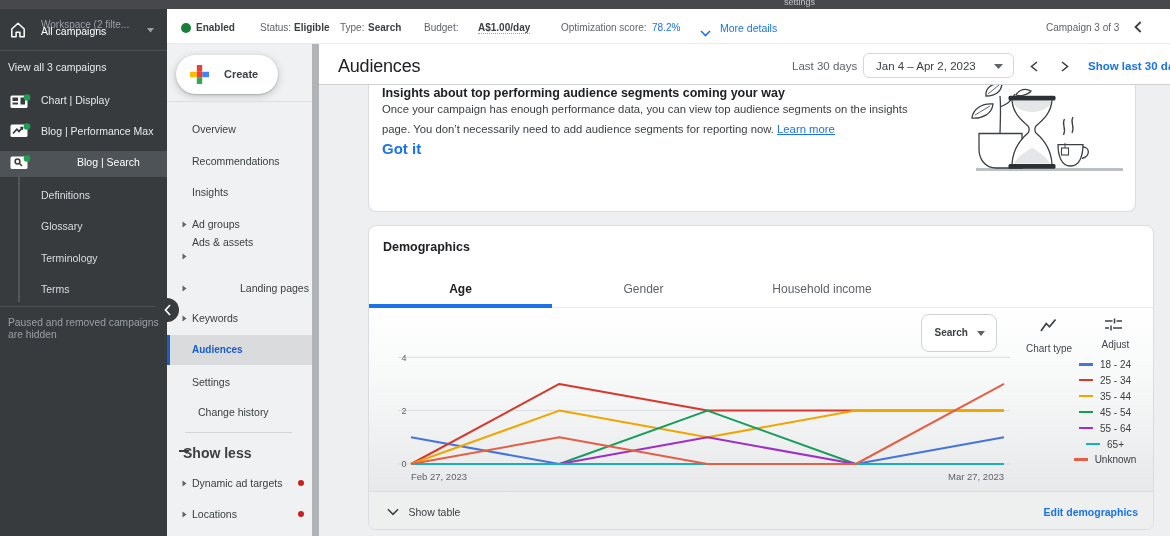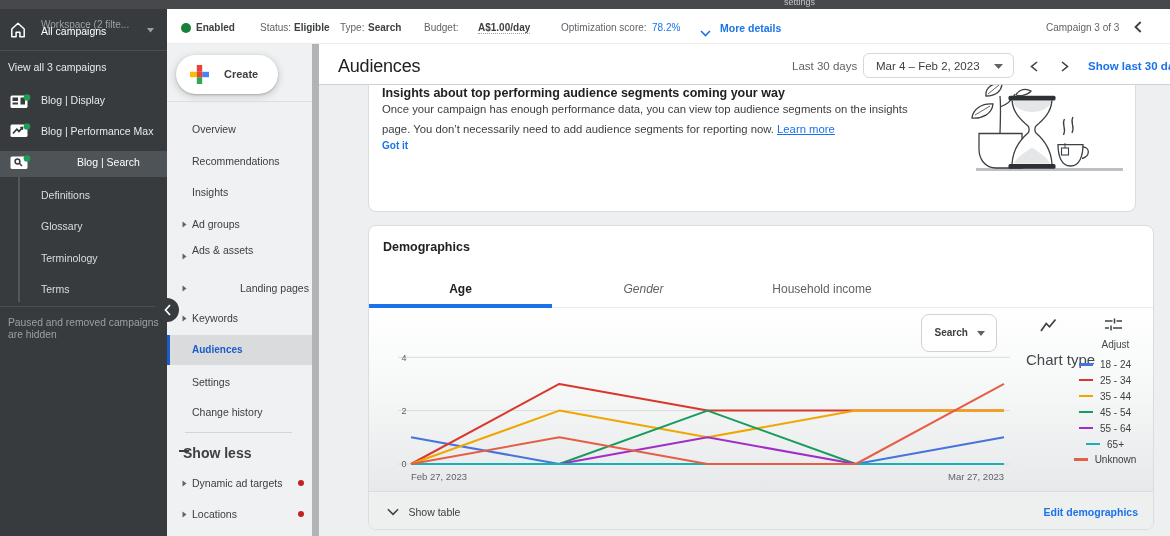--- a/index.html
+++ b/index.html
@@ -29,21 +29,21 @@
 
   <div class="abs" style="left:0;top:142px;width:167px;height:26px;background:#4e5357;"></div>
 
   <svg class="abs" style="left:10px;top:84.5px;" width="21" height="15" viewBox="0 0 21 15">
     <rect x="0.5" y="1.5" width="17" height="12.5" rx="1.5" fill="#ffffff"></rect>
     <rect x="2.5" y="3.5" width="5.5" height="3.5" fill="#373b3e"></rect>
     <rect x="2.5" y="8.5" width="5.5" height="2" fill="#373b3e"></rect>
     <rect x="10.5" y="3.5" width="4.5" height="7" fill="#373b3e"></rect>
     <circle cx="17" cy="3.5" r="3.3" fill="#1e9e50"></circle>
   </svg>
-  <div class="abs" style="left:41px;top:85px;color:#e8eaed;white-space:nowrap;">Blog | Display</div>
+  <div class="abs" style="left:41px;top:85px;color:#e8eaed;white-space:nowrap;">Chart | Display</div>
 
   <svg class="abs" style="left:10px;top:114px;" width="21" height="15" viewBox="0 0 21 15">
     <rect x="0.5" y="1.5" width="17" height="12.5" rx="1.5" fill="#ffffff"></rect>
     <path d="M3 10.5 L6.8 6.2 L9 8.4 L12.8 4.2" fill="none" stroke="#373b3e" stroke-width="1.7"></path>
     <path d="M12.8 4.2 l-2.6 0.4 M12.8 4.2 l-0.4 2.6" stroke="#373b3e" stroke-width="1.2"></path>
     <circle cx="17" cy="3.5" r="3.3" fill="#1e9e50"></circle>
   </svg>
   <div class="abs" style="left:41px;top:116px;color:#e8eaed;white-space:nowrap;">Blog | Performance Max</div>
 
   <svg class="abs" style="left:10px;top:145.5px;" width="21" height="15" viewBox="0 0 21 15">
@@ -71,21 +71,21 @@
   <div class="abs" style="left:127px;top:12.5px;color:#3c4043;font-weight:bold;">Eligible</div>
   <div class="abs" style="left:173px;top:12.5px;color:#5f6368;">Type:</div>
   <div class="abs" style="left:201px;top:12.5px;color:#3c4043;font-weight:bold;">Search</div>
   <div class="abs" style="left:257px;top:12.5px;color:#5f6368;">Budget:</div>
   <div class="abs" style="left:295px;top:12.5px;color:#3c4043;font-weight:bold;border-bottom:1px dotted #9aa0a6;margin-left:16px;">A$1.00/day</div>
   <div class="abs" style="left:394px;top:12.5px;color:#5f6368;">Optimization score:</div>
   <div class="abs" style="left:485px;top:12.5px;color:#1a73e8;">78.2%</div>
   <svg class="abs" style="left:533px;top:20.5px;" width="11" height="7" viewBox="0 0 11 7">
       <path d="M1 1 L5.5 5.5 L10 1" fill="none" stroke="#1a73e8" stroke-width="1.6"></path>
     </svg>
-  <div class="abs" style="left:553px;top:12.5px;color:#1a73e8;font-weight:bold;font-size:10.5px;">More details</div>
+  <div class="abs" style="left:553px;top:12.5px;color:#1a73e8;font-weight:normal;font-size:10.5px;">More details</div>
   <div class="abs" style="left:879px;top:12.5px;color:#5f6368;">Campaign 3 of 3</div>
   <svg class="abs" style="left:967px;top:12px;" width="8" height="12" viewBox="0 0 8 12">
       <path d="M6.7 1 L1.5 6 L6.7 11" fill="none" stroke="#3c4043" stroke-width="1.8"></path>
     </svg>
 </div>
 
 <div class="abs" style="left:167px;top:44px;width:145px;height:492px;background:#eff1f2;overflow:hidden;font-size:10.5px;">
 
   <div class="abs" style="left:9px;top:11px;width:102px;height:39px;background:#ffffff;border-radius:20px;box-shadow:0 1px 2px rgba(60,64,67,.3), 0 2px 6px 2px rgba(60,64,67,.15);"></div>
   <svg class="abs" style="left:23px;top:20.5px;" width="19" height="19" viewBox="0 0 19 19">
@@ -102,36 +102,36 @@
   <div class="abs" style="left:25px;top:110.5px;color:#3c4043;">Recommendations</div>
   <div class="abs" style="left:25px;top:142px;color:#3c4043;">Insights</div>
 
   <svg class="abs" style="left:15px;top:177px;" width="5" height="7" viewBox="0 0 5 7">
       <path d="M0.5 0.5 L4.5 3.5 L0.5 6.5 Z" fill="#5f6368"></path>
     </svg>
   <div class="abs" style="left:25px;top:174px;color:#3c4043;">Ad groups</div>
   <svg class="abs" style="left:15px;top:209px;" width="5" height="7" viewBox="0 0 5 7">
       <path d="M0.5 0.5 L4.5 3.5 L0.5 6.5 Z" fill="#5f6368"></path>
     </svg>
-  <div class="abs" style="left:25px;top:200px;color:#3c4043;text-align:center;">Ads &amp; assets</div>
+  <div class="abs" style="left:25px;top:192px;color:#3c4043;text-align:center;">Ads &amp; assets</div>
   <svg class="abs" style="left:15px;top:240.5px;" width="5" height="7" viewBox="0 0 5 7">
       <path d="M0.5 0.5 L4.5 3.5 L0.5 6.5 Z" fill="#5f6368"></path>
     </svg>
   <div class="abs" style="left:25px;top:237.5px;color:#3c4043;margin-left:48px;">Landing pages</div>
   <svg class="abs" style="left:15px;top:270.5px;" width="5" height="7" viewBox="0 0 5 7">
       <path d="M0.5 0.5 L4.5 3.5 L0.5 6.5 Z" fill="#5f6368"></path>
     </svg>
   <div class="abs" style="left:25px;top:267.5px;color:#3c4043;">Keywords</div>
 
   <div class="abs" style="left:0;top:291px;width:145px;height:30px;background:#d9dbdd;"></div>
   <div class="abs" style="left:0;top:291px;width:3px;height:30px;background:#1a5cc8;"></div>
   <div class="abs" style="left:25px;top:300px;font-size:10px;color:#1a5cc8;font-weight:bold;">Audiences</div>
 
   <div class="abs" style="left:25px;top:332px;color:#3c4043;">Settings</div>
-  <div class="abs" style="left:25px;top:362px;color:#3c4043;">Change history</div>
+  <div class="abs" style="left:31px;top:362px;color:#3c4043;">Change history</div>
 
   <div class="abs" style="left:18.4px;top:388.3px;width:107px;height:1px;background:#d3d6d8;"></div>
   <div class="abs" style="left:12px;top:406px;width:10px;height:2px;background:#3c4043;"></div>
   <div class="abs" style="left:16px;top:400.5px;font-size:14px;color:#3c4043;font-weight:bold;">Show less</div>
 
   <svg class="abs" style="left:15px;top:435.5px;" width="5" height="7" viewBox="0 0 5 7">
       <path d="M0.5 0.5 L4.5 3.5 L0.5 6.5 Z" fill="#5f6368"></path>
     </svg>
   <div class="abs" style="left:25px;top:432.5px;color:#3c4043;">Dynamic ad targets</div>
   <div class="abs" style="left:131px;top:435.5px;width:6px;height:6px;border-radius:50%;background:#c5221f;"></div>
@@ -146,37 +146,37 @@
 <svg class="abs" style="left:164px;top:304px;" width="7" height="12" viewBox="0 0 7 12">
     <path d="M6 1 L1.5 6 L6 11" fill="none" stroke="#ffffff" stroke-width="1.7"></path>
   </svg>
 
 <div class="abs" style="left:312px;top:44px;width:6.5px;height:492px;background:#b1b4b6;"></div>
 
 <div class="abs" style="left:318.5px;top:44px;width:851.5px;height:41px;background:#ffffff;border-bottom:1px solid #cfd1d3;">
   <div class="abs" style="left:19.5px;top:11.5px;font-size:18px;letter-spacing:-0.2px;color:#202124;">Audiences</div>
   <div class="abs" style="left:473.5px;top:16px;font-size:11.5px;color:#5f6368;">Last 30 days</div>
   <div class="abs" style="left:544.5px;top:9px;width:151px;height:25px;background:#ffffff;border:1px solid #d5d7d9;border-radius:6px;"></div>
-  <div class="abs" style="left:557.5px;top:15.5px;font-size:11.5px;color:#3c4043;">Mar 4 – Feb 2, 2023</div>
+  <div class="abs" style="left:557.5px;top:15.5px;font-size:11.5px;color:#3c4043;">Jan 4 – Apr 2, 2023</div>
   <svg class="abs" style="left:675px;top:19.5px;" width="9" height="5" viewBox="0 0 9 5">
       <path d="M0 0 L4.5 5 L9 0 Z" fill="#5f6368"></path>
     </svg>
   <svg class="abs" style="left:710px;top:17px;" width="10" height="11" viewBox="0 0 10 11">
       <path d="M8 1 L2.5 5.5 L8 10" fill="none" stroke="#3c4043" stroke-width="1.6"></path>
     </svg>
   <svg class="abs" style="left:741px;top:17px;" width="10" height="11" viewBox="0 0 10 11">
       <path d="M2 1 L7.5 5.5 L2 10" fill="none" stroke="#3c4043" stroke-width="1.6"></path>
     </svg>
   <div class="abs" style="left:769.5px;top:15.5px;font-size:11.5px;color:#1a73e8;font-weight:bold;white-space:nowrap;">Show last 30 days</div>
 </div>
 
 <div class="abs" style="left:368px;top:85px;width:768px;height:127px;background:#ffffff;border:1px solid #dadce0;border-top:none;border-radius:0 0 8px 8px;overflow:hidden;">
   <div class="abs" style="left:13px;top:1px;font-size:12.5px;font-weight:bold;color:#202124;">Insights about top performing audience segments coming your way</div>
   <div class="abs" style="left:13px;top:14px;width:532px;font-size:11.3px;line-height:20px;color:#3c4043;">Once your campaign has enough performance data, you can view top audience segments on the insights page. You don’t necessarily need to add audience segments for reporting now. <span style="color:#1a73e8;text-decoration:underline;">Learn more</span></div>
-  <div class="abs" style="left:13px;top:55px;font-size:10px;color:#1a73e8;font-weight:bold;">Got it</div>
+  <div class="abs" style="left:13px;top:55px;font-size:15px;color:#1a73e8;font-weight:bold;">Got it</div>
 
   <svg class="abs" style="left:587px;top:0;" width="180" height="90" viewBox="0 0 180 90">
     <line x1="20" y1="84.5" x2="167" y2="84.5" stroke="#bdc1c6" stroke-width="3"></line>
     <g fill="none" stroke="#3c4043" stroke-width="1.3">
 
       <path d="M30 11 C29 3 36 -2 46 -2 C46 6 40 11 30 11 Z"></path>
       <path d="M32 9 L43 0" stroke-width="0.8"></path>
       <path d="M16 33 C17 24 26 18 37 19 C36 29 26 34 16 33 Z"></path>
       <path d="M19 30 L34 21" stroke-width="0.8"></path>
       <path d="M44 11 C45 22 44.5 28 44 49"></path>
@@ -204,37 +204,37 @@
       <rect x="105.5" y="63" width="7" height="7" fill="#ffffff" stroke-width="1.1"></rect>
       <path d="M109 63 L109 58" stroke-width="0.9"></path>
     </g>
   </svg>
 </div>
 
 <div class="abs" style="left:368px;top:225px;width:786px;height:305px;background:#ffffff;border:1px solid #dadce0;border-radius:8px;overflow:hidden;">
   <div class="abs" style="left:14px;top:14px;font-size:12.5px;font-weight:bold;color:#202124;">Demographics</div>
 
   <div class="abs" style="left:0;top:56px;width:183px;font-size:12px;font-weight:bold;color:#202124;text-align:center;">Age</div>
-  <div class="abs" style="left:183px;top:56px;width:183px;font-size:12px;color:#5f6368;text-align:center;font-style:italic;">Gender</div>
+  <div class="abs" style="left:183px;top:56px;width:183px;font-size:12px;color:#5f6368;text-align:center;">Gender</div>
   <div class="abs" style="left:366px;top:56px;width:174px;font-size:12px;color:#5f6368;text-align:center;">Household income</div>
   <div class="abs" style="left:0;top:81px;width:786px;height:1px;background:#e8eaed;"></div>
   <div class="abs" style="left:0;top:78px;width:183px;height:4px;background:#1a73e8;"></div>
 
   <div class="abs" style="left:0;top:82px;width:786px;height:187px;background:linear-gradient(180deg,#ffffff 0%,#f8f9f9 35%,#e7e8e9 100%);"></div>
 
   <div class="abs" style="left:552px;top:88px;width:76px;height:38px;background:#ffffff;border:1px solid #d0d3d6;border-radius:8px;"></div>
   <div class="abs" style="left:565.5px;top:101px;font-size:10px;color:#3c4043;font-weight:bold;">Search</div>
   <svg class="abs" style="left:608px;top:104.5px;" width="8" height="5" viewBox="0 0 8 5">
       <path d="M0 0 L4 5 L8 0 Z" fill="#5f6368"></path>
     </svg>
 
   <svg class="abs" style="left:670.5px;top:92px;" width="17" height="15" viewBox="0 0 17 15">
       <path d="M1 13 L6.2 5.5 L9.5 8.8 L15.5 1.5" fill="none" stroke="#3c4043" stroke-width="1.7"></path>
     </svg>
-  <div class="abs" style="left:657px;top:125px;font-size:15px;color:#44484c;">Chart type</div>
+  <div class="abs" style="left:657px;top:117px;font-size:10px;color:#44484c;">Chart type</div>
   <svg class="abs" style="left:736px;top:91px;" width="17" height="17" viewBox="0 0 17 17">
     <g stroke="#3c4043" stroke-width="1.5">
       <line x1="0" y1="4" x2="7.5" y2="4"></line>
         <line x1="11.5" y1="4" x2="17" y2="4"></line>
         <line x1="9.5" y1="1.5" x2="9.5" y2="6.5"></line>
       <line x1="0" y1="11" x2="4" y2="11"></line>
         <line x1="8" y1="11" x2="17" y2="11"></line>
         <line x1="6" y1="8.5" x2="6" y2="13.5"></line>
     </g>
   </svg>

